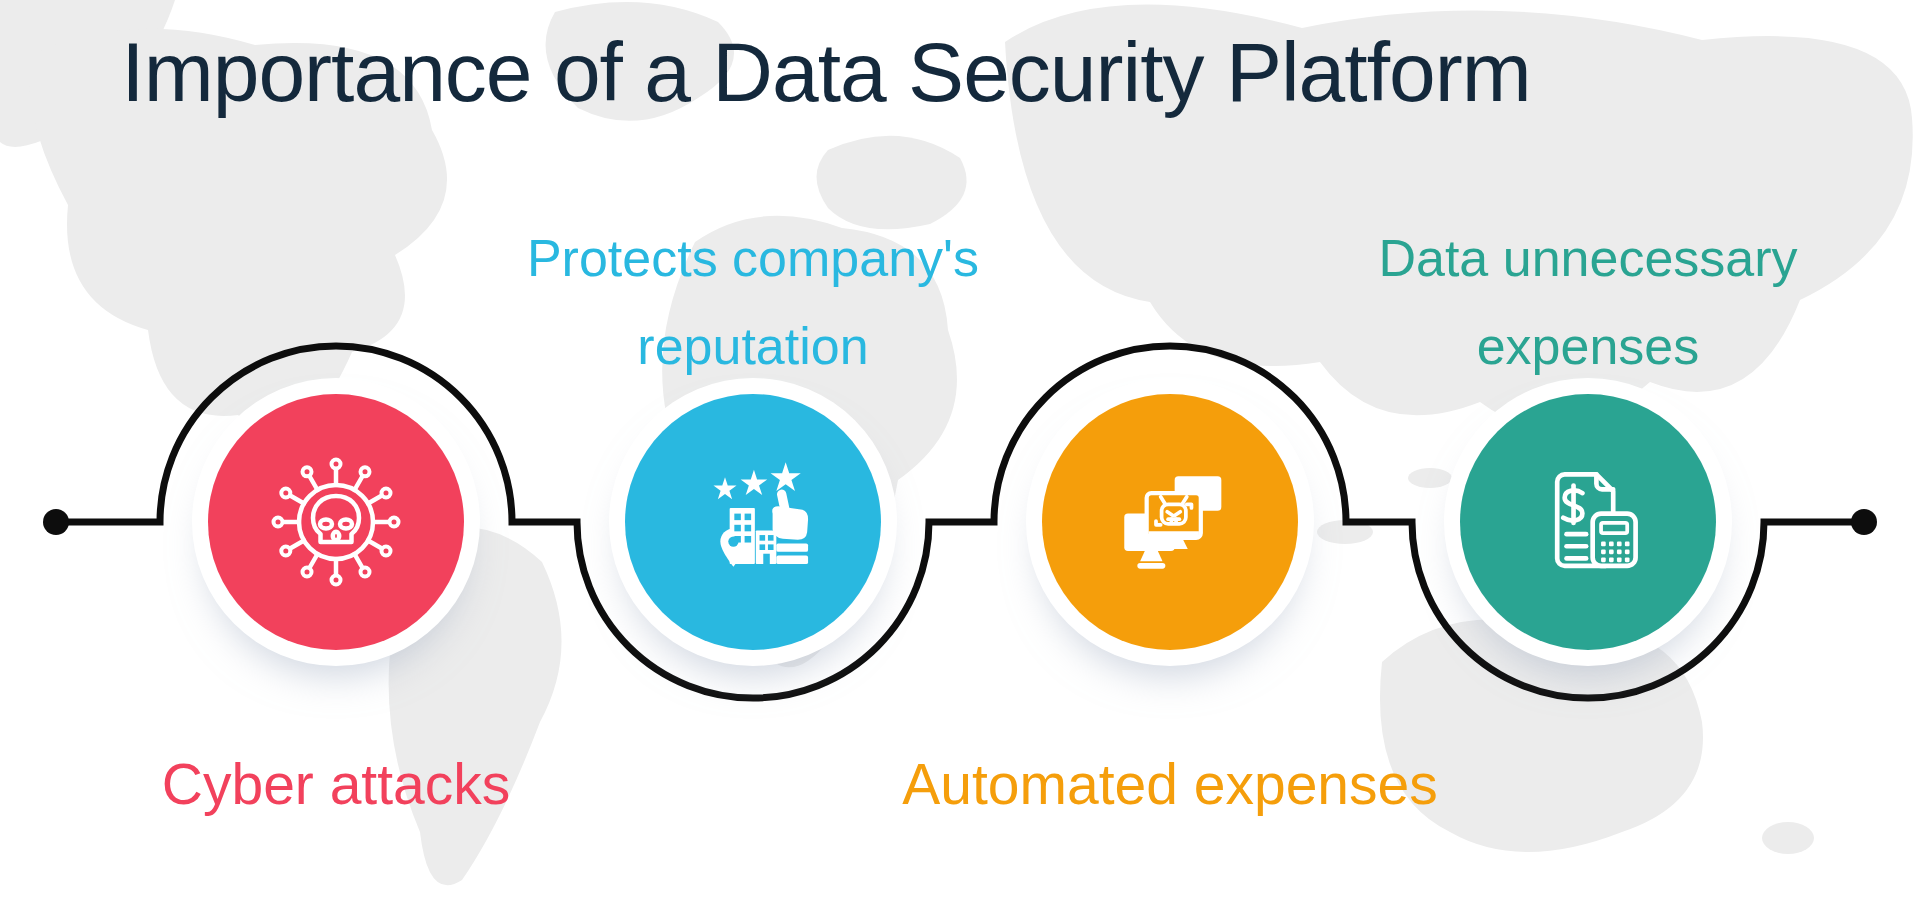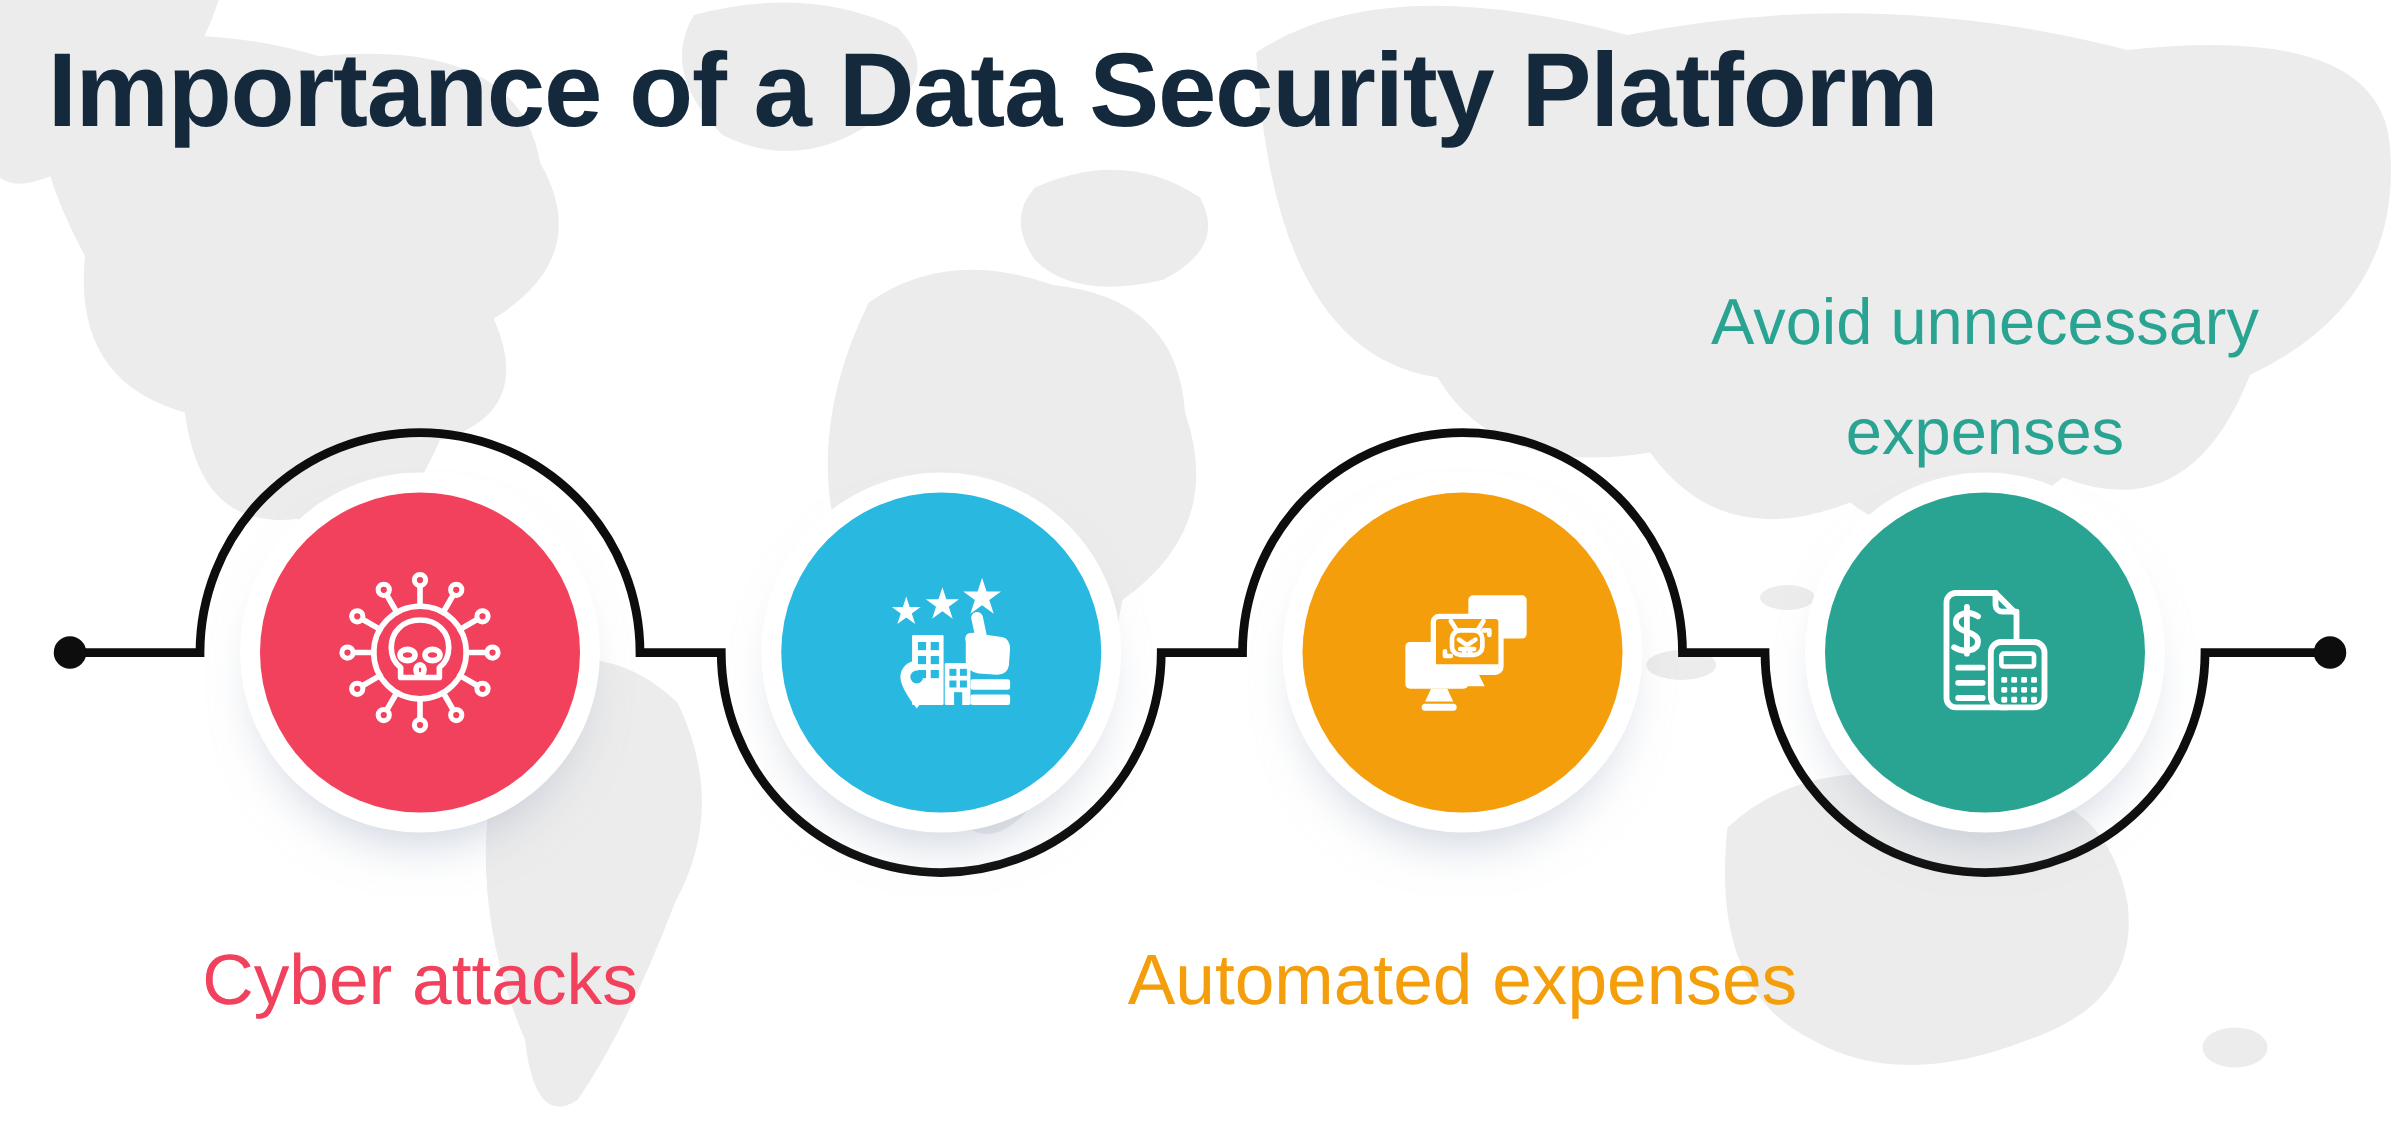--- a/index.html
+++ b/index.html
@@ -4,22 +4,22 @@
 <style>
   html,body{margin:0;padding:0;background:#fff;}
   #canvas{position:relative;width:1920px;height:900px;overflow:hidden;
           background:var(--background,#fff);font-family:"Liberation Sans",sans-serif;}
   .map{position:absolute;left:0;top:0;width:1920px;height:900px;}
   .map *{fill:var(--map,#ececec);}
   .connector{position:absolute;left:0;top:0;width:1920px;height:900px;}
   .connector path{stroke:var(--line,#0d0d0d);stroke-width:7;fill:none;}
   .connector circle{fill:var(--line,#0d0d0d);}
   .title{position:absolute;top:26px;left:0;width:1588px;text-align:center;
-         font-size:84px;font-weight:bold;letter-spacing:-1px;line-height:1.1;
-         color:var(--title_text,#14293c);}
+         font-size:84px;font-weight:normal;letter-spacing:-1px;line-height:1.1;
+         color:var(--title_text,#14293c);padding-left:32px;}
   .item{position:absolute;left:0;top:0;width:100%;height:100%;}
   .circle{position:absolute;top:394px;width:256px;height:256px;border-radius:50%;
           background:var(--c);color:var(--c);
           box-shadow:0 0 0 16px #ffffff, 0 24px 36px 2px rgba(163,175,195,.50);
           display:flex;align-items:center;justify-content:center;}
   .circle svg{width:140px;height:140px;display:block;}
   .label{position:absolute;text-align:center;color:var(--c);transform:translateX(-50%);}
   .label.below{top:744px;font-size:57px;line-height:56px;white-space:nowrap;margin-top:12px;}
   .label.above{top:214px;font-size:52px;line-height:88px;width:560px;}
 </style>
@@ -117,20 +117,21 @@
             <rect x="66" y="90" width="7" height="7"></rect>
           <rect x="82" y="89" width="6" height="6"></rect>
             <rect x="91" y="89" width="6" height="6"></rect>
           <rect x="82" y="99" width="6" height="6"></rect>
             <rect x="91" y="99" width="6" height="6"></rect>
           <rect x="86" y="109" width="7" height="11"></rect>
           <circle cx="54" cy="96" r="5.5"></circle>
         </g>
       </svg>
     </div>
+    <div class="label above" style="left:753px">Protects company's reputation</div>
   </div>
 
   <div class="item" style="--c: #f59e0b;">
     <div class="circle" style="left:1042px">
       <svg viewBox="0 0 150 150">
         <rect x="80" y="26" width="50" height="37" rx="4" fill="#fff"></rect>
         <rect x="26" y="66" width="54" height="40" rx="4" fill="#fff"></rect>
         <path d="M48 106 h14 l5 11 h-24 z" fill="#fff"></path>
         <rect x="40" y="119" width="30" height="6" rx="3" fill="#fff"></rect>
         <rect x="50" y="44" width="58" height="48" rx="5" fill="currentColor" stroke="#fff" stroke-width="4.5"></rect>
@@ -176,16 +177,16 @@
             <rect x="97.5" y="104.5" width="5" height="5" rx="1.2"></rect>
             <rect x="106" y="104.5" width="5" height="5" rx="1.2"></rect>
             <rect x="114.5" y="104.5" width="5" height="5" rx="1.2"></rect>
           <rect x="89" y="113" width="5" height="5" rx="1.2"></rect>
             <rect x="97.5" y="113" width="5" height="5" rx="1.2"></rect>
             <rect x="106" y="113" width="5" height="5" rx="1.2"></rect>
             <rect x="114.5" y="113" width="5" height="5" rx="1.2"></rect>
         </g>
       </svg>
     </div>
-    <div class="label above" style="left:1588px">Avoid unnecessary expenses</div>
+    <div class="label above" style="left:1588px">Data unnecessary expenses</div>
   </div>
 
 </div>
 
 </body></html>

